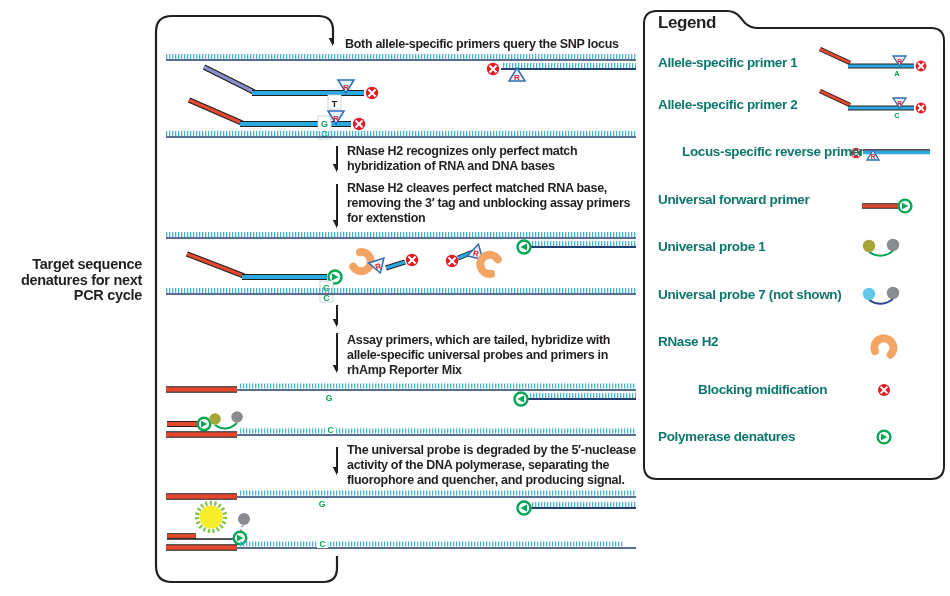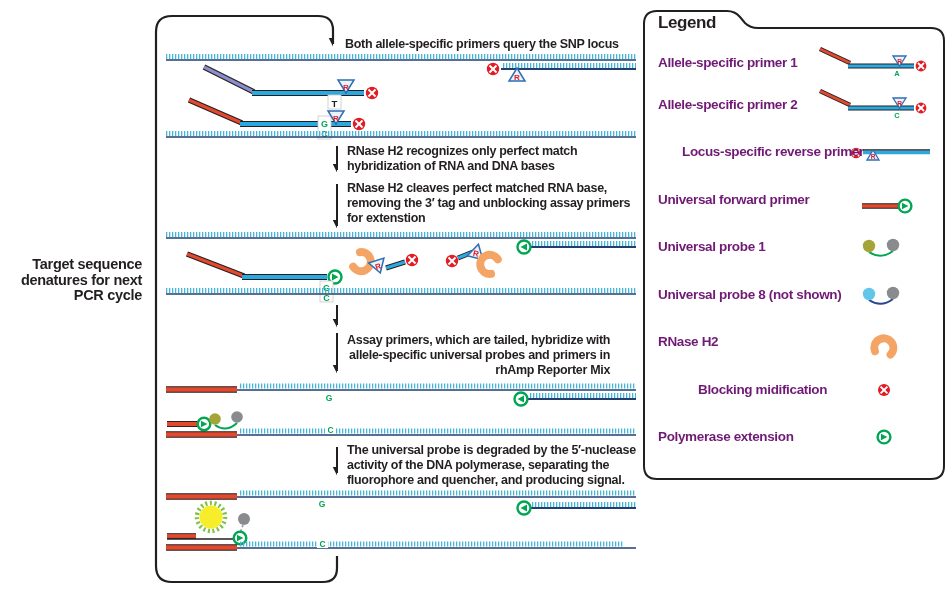--- a/index.html
+++ b/index.html
@@ -6,21 +6,21 @@
   #stage{position:relative;width:950px;height:596px;background:#ffffff;overflow:hidden;
          font-family:"Liberation Sans",sans-serif;color:#231f20;}
   .txt{position:absolute;font-weight:bold;font-size:12.5px;line-height:15.2px;
        letter-spacing:-0.3px;white-space:pre-line;color:#231f20;}
   .side{position:absolute;left:2px;top:257px;width:140px;text-align:right;
         font-weight:bold;font-size:14.5px;line-height:15.5px;letter-spacing:-0.3px;
         white-space:pre-line;color:#231f20;}
   .legend-title{position:absolute;left:658px;top:13px;font-weight:bold;font-size:17px;
         letter-spacing:-0.4px;color:#231f20;}
   .legend-label{position:absolute;left:658px;font-weight:bold;font-size:13.5px;
-        letter-spacing:-0.35px;color:#701a75;white-space:nowrap;}
+        letter-spacing:-0.35px;color:#0f766e;white-space:nowrap;}
   svg{position:absolute;left:0;top:0;}
   svg text{font-family:"Liberation Sans",sans-serif;font-weight:bold;}
 </style>
 </head>
 <body>
 
 <div id="stage">
 
   <svg width="950" height="596" viewBox="0 0 950 596">
     <defs>
@@ -296,31 +296,31 @@
   <div class="side">Target sequence
 denatures for next
 PCR cycle</div>
 
   <div class="txt" style="left:345px;top:37px;">Both allele-specific primers query the SNP locus</div>
   <div class="txt" style="left:347px;top:144px;">RNase H2 recognizes only perfect match
 hybridization of RNA and DNA bases</div>
   <div class="txt" style="left:347px;top:181px;">RNase H2 cleaves perfect matched RNA base,
 removing the 3′ tag and unblocking assay primers
 for extenstion</div>
-  <div class="txt" style="left:347px;top:333px;text-align:right;">Assay primers, which are tailed, hybridize with
+  <div class="txt" style="left:347px;top:333px;">Assay primers, which are tailed, hybridize with
 allele-specific universal probes and primers in
 rhAmp Reporter Mix</div>
   <div class="txt" style="left:347px;top:443px;">The universal probe is degraded by the 5′-nuclease
 activity of the DNA polymerase, separating the
 fluorophore and quencher, and producing signal.</div>
 
   <div class="legend-title">Legend</div>
   <div class="legend-label" style="top:55px;">Allele-specific primer 1</div>
   <div class="legend-label" style="top:97px;">Allele-specific primer 2</div>
   <div class="legend-label" style="top:144px;padding-left:24px;">Locus-specific reverse primer</div>
   <div class="legend-label" style="top:192px;">Universal forward primer</div>
   <div class="legend-label" style="top:239px;">Universal probe 1</div>
-  <div class="legend-label" style="top:287px;">Universal probe 8 (not shown)</div>
+  <div class="legend-label" style="top:287px;">Universal probe 7 (not shown)</div>
   <div class="legend-label" style="top:334px;">RNase H2</div>
   <div class="legend-label" style="top:382px;padding-left:40px;">Blocking midification</div>
-  <div class="legend-label" style="top:429px;">Polymerase extension</div>
+  <div class="legend-label" style="top:429px;">Polymerase denatures</div>
 
 </div>
 
 </body></html>

